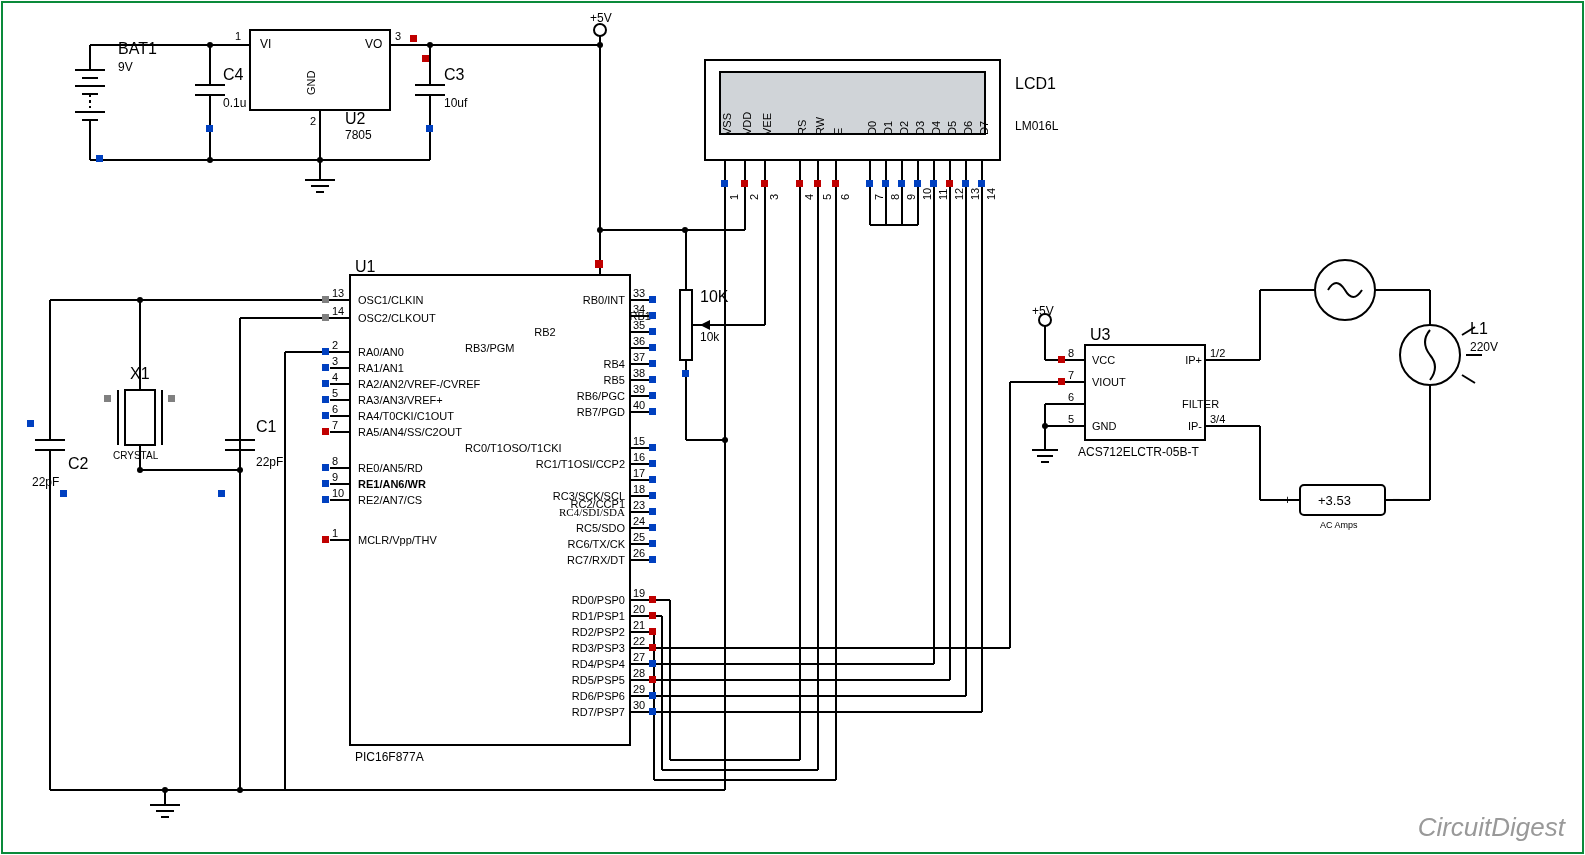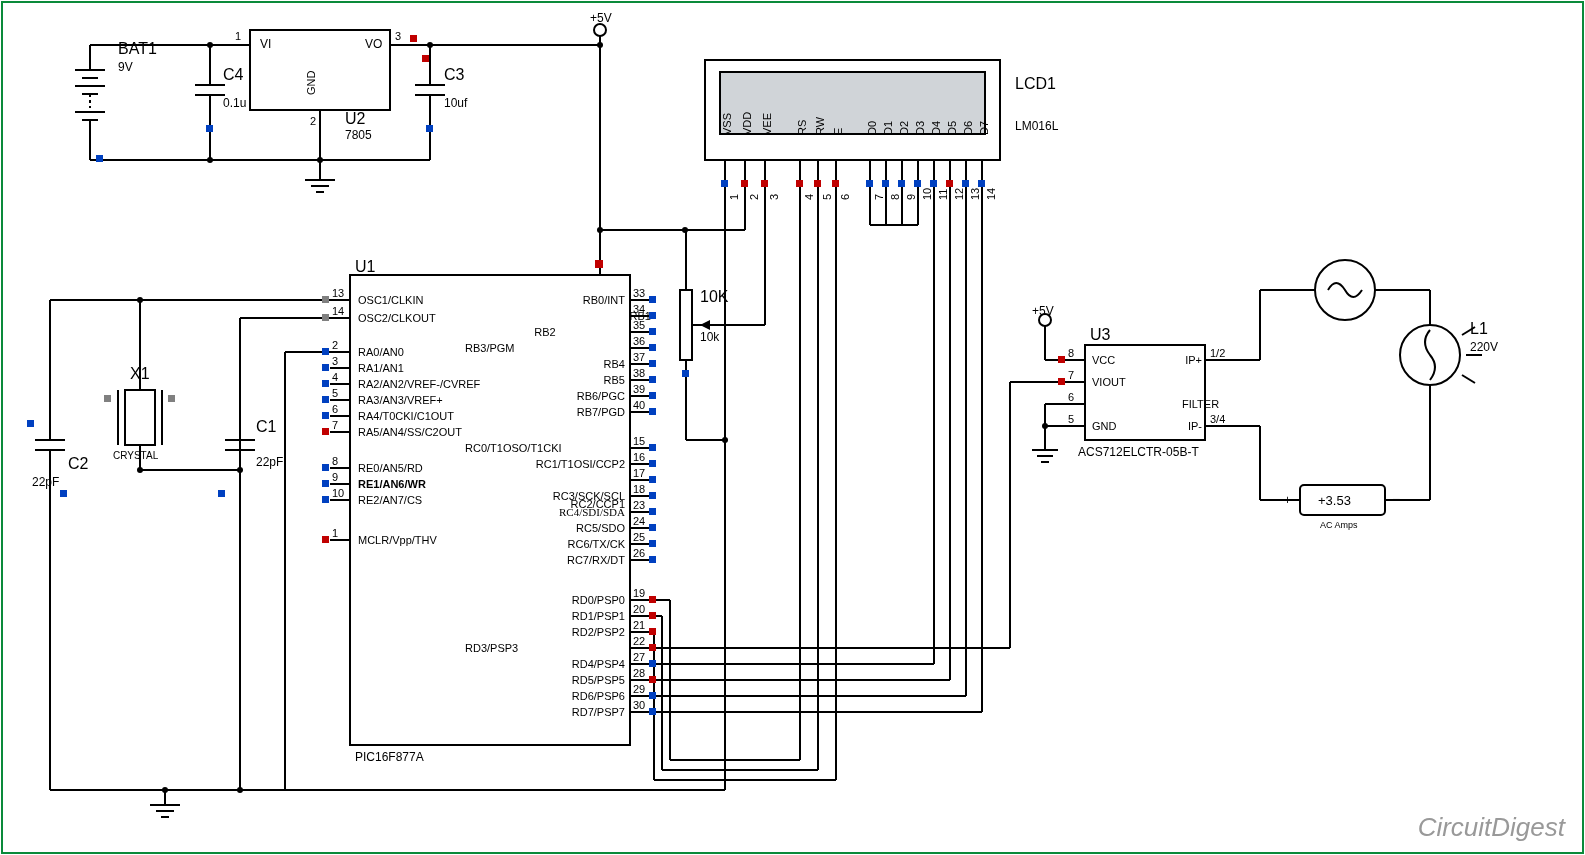--- a/index.html
+++ b/index.html
@@ -469,21 +469,21 @@
     <div class="el pin-lbl" style="right: auto; text-align: right; left: 465px; top: 538px; width: 160px;">RC6/TX/CK</div>
     <div class="el pin-lbl" style="left: 633px; top: 547px;">26</div>
     <div class="el pin-lbl" style="right: auto; text-align: right; left: 465px; top: 554px; width: 160px;">RC7/RX/DT</div>
     <div class="el pin-lbl" style="left: 633px; top: 587px;">19</div>
     <div class="el pin-lbl" style="right: auto; text-align: right; left: 465px; top: 594px; width: 160px;">RD0/PSP0</div>
     <div class="el pin-lbl" style="left: 633px; top: 603px;">20</div>
     <div class="el pin-lbl" style="right: auto; text-align: right; left: 465px; top: 610px; width: 160px;">RD1/PSP1</div>
     <div class="el pin-lbl" style="left: 633px; top: 619px;">21</div>
     <div class="el pin-lbl" style="right: auto; text-align: right; left: 465px; top: 626px; width: 160px;">RD2/PSP2</div>
     <div class="el pin-lbl" style="left: 633px; top: 635px;">22</div>
-    <div class="el pin-lbl" style="right: auto; text-align: left; left: 465px; top: 642px; width: 160px;">RD3/PSP3</div>
+    <div class="el pin-lbl" style="right: auto; text-align: right; left: 465px; top: 642px; width: 160px;">RD3/PSP3</div>
     <div class="el pin-lbl" style="left: 633px; top: 651px;">27</div>
     <div class="el pin-lbl" style="right: auto; text-align: right; left: 465px; top: 658px; width: 160px;">RD4/PSP4</div>
     <div class="el pin-lbl" style="left: 633px; top: 667px;">28</div>
     <div class="el pin-lbl" style="right: auto; text-align: right; left: 465px; top: 674px; width: 160px;">RD5/PSP5</div>
     <div class="el pin-lbl" style="left: 633px; top: 683px;">29</div>
     <div class="el pin-lbl" style="right: auto; text-align: right; left: 465px; top: 690px; width: 160px;">RD6/PSP6</div>
     <div class="el pin-lbl" style="left: 633px; top: 699px;">30</div>
     <div class="el pin-lbl" style="right: auto; text-align: right; left: 465px; top: 706px; width: 160px;">RD7/PSP7</div>
   </div>
 

